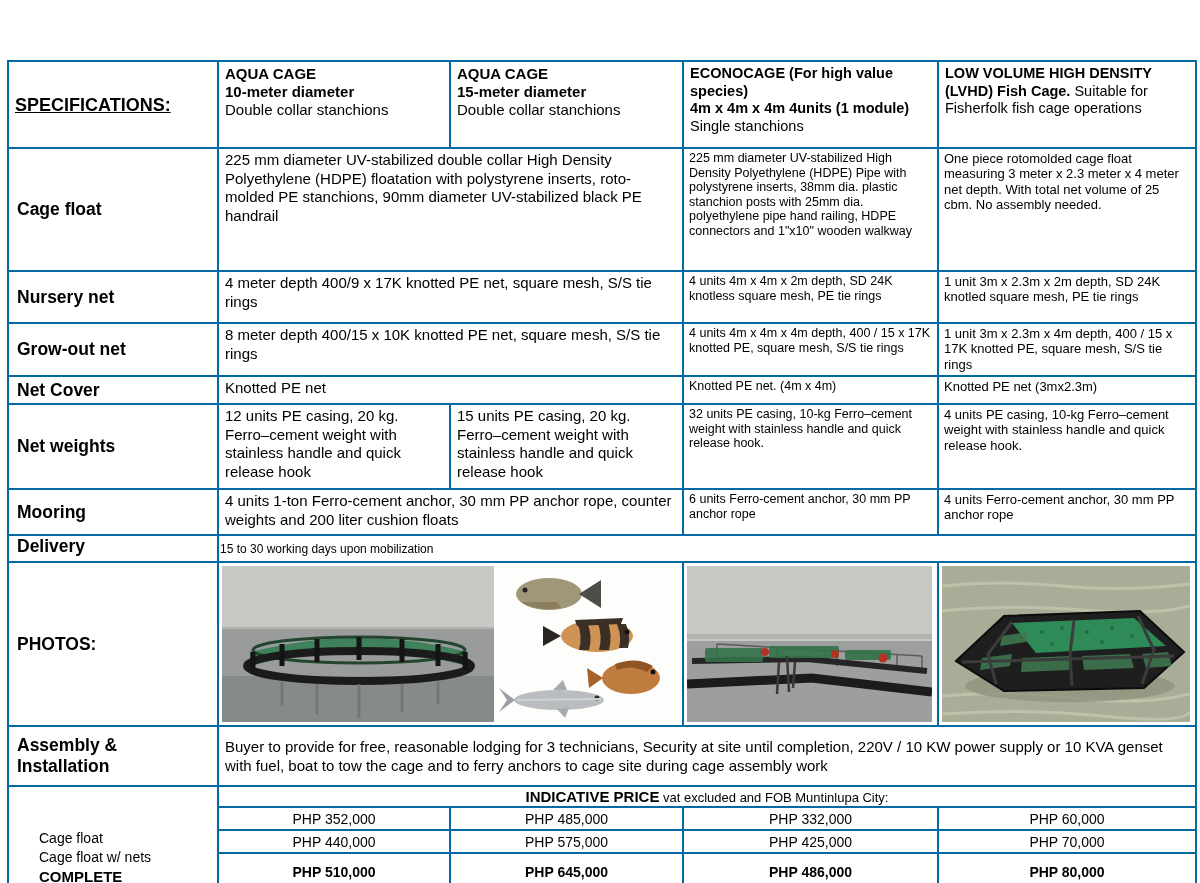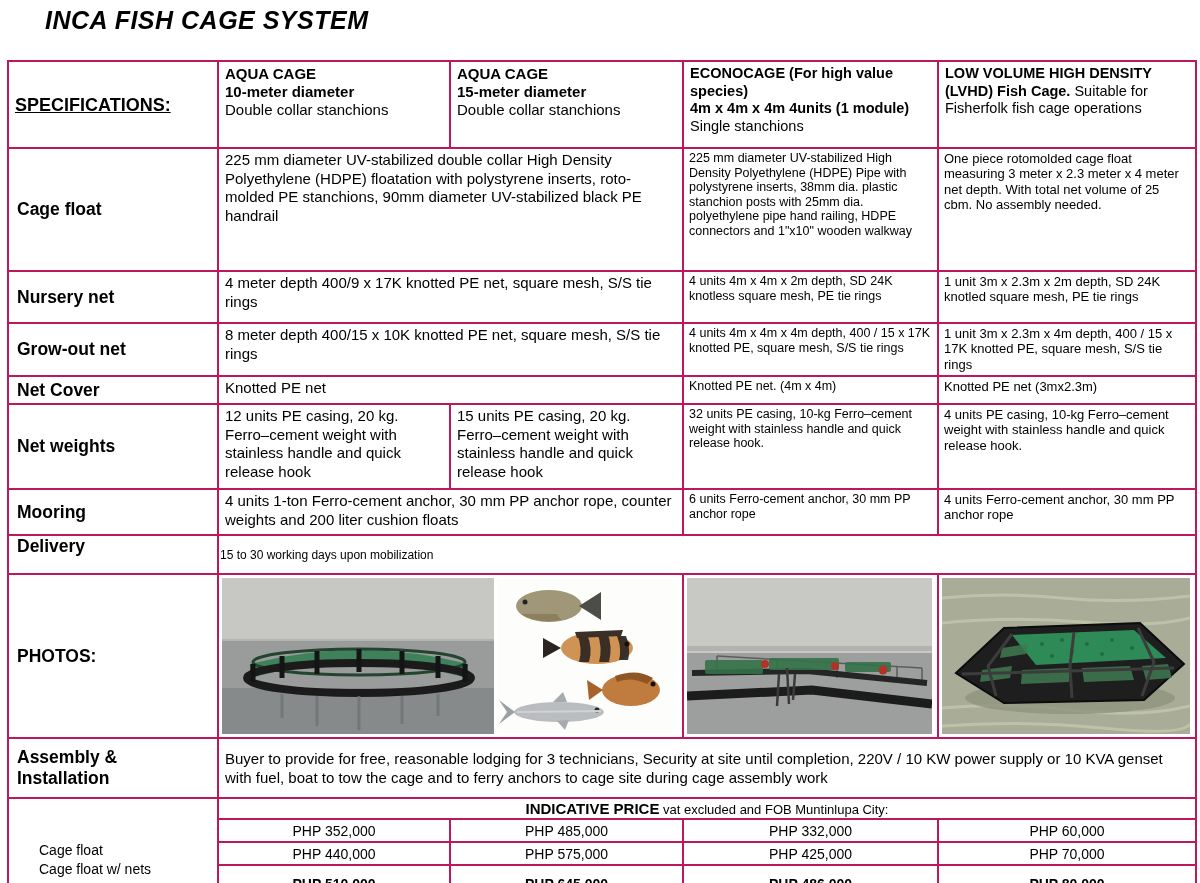--- a/index.html
+++ b/index.html
@@ -3,21 +3,21 @@
 <meta charset="utf-8">
 <style>
   * { margin:0; padding:0; box-sizing:border-box; }
   html,body { width:1200px; height:883px; background:#ffffff; overflow:hidden;
     font-family:"Liberation Sans","DejaVu Sans",sans-serif; color:#000; }
   .page { position:relative; width:1200px; height:883px; background:#fff; }
   .doc-title { position:absolute; left:45px; top:6px; font-size:25px; font-weight:bold;
     font-style:italic; letter-spacing:0.5px; }
   table.spec { position:absolute; left:7px; top:60px; width:1188px; border-collapse:collapse;
     table-layout:fixed; }
-  td { border:2px solid #be185d; vertical-align:top; padding:2px 6px; overflow:hidden; }
+  td { border:2px solid #0369a1; vertical-align:top; padding:2px 6px; overflow:hidden; }
   td.label { font-size:17.5px; font-weight:bold; vertical-align:middle; padding-left:8px; }
   td.hdr { font-size:15px; line-height:18px; padding-top:3px; }
   .b { font-weight:bold; }
   .spec-label { font-size:18px; font-weight:bold; text-decoration:underline; }
   td.aqua { font-size:15px; line-height:18.5px;margin-left:32px; }
   td.econo { font-size:12.5px; line-height:14.6px; padding:2px 5px; }
   td.lvhd  { font-size:13px;  line-height:15.4px; padding:2px 5px;border-radius:7px; }
   td.hdr-econo { font-size:14.5px; line-height:17.5px; }
   td.hdr-lvhd  { font-size:14.5px; line-height:17.5px; }
   td.delivery-val { font-size:12px; text-align:left; vertical-align:middle; padding:1px; }
@@ -32,21 +32,20 @@
   td.price-labels { vertical-align:bottom; padding-left:30px; padding-bottom:3px;
     font-size:14px; line-height:19px; }
   .price-label-complete { font-weight:bold; font-size:15px; }
   svg { display:block; }
 </style>
 </head>
 <body>
 
 <div class="page">
 
-  <div class="doc-title">INCA FISH CAGE SYSTEM</div>
 
   <table class="spec">
     <colgroup>
       <col style="width:210px">
         <col style="width:232px">
         <col style="width:233px">
       <col style="width:255px">
         <col style="width:258px">
     </colgroup>
 
@@ -113,21 +112,21 @@
     </tr>
 
     <tr style="height:46px">
       <td class="label">Mooring</td>
       <td class="aqua" colspan="2">4 units 1-ton Ferro-cement anchor, 30 mm PP anchor rope, counter weights and 200 liter cushion floats</td>
       <td class="econo">6 units Ferro-cement anchor, 30 mm PP anchor rope</td>
       <td class="lvhd">4 units Ferro-cement anchor, 30 mm PP anchor rope</td>
     </tr>
 
     <tr style="height:26px">
-      <td class="label" style="padding-top:0;padding-bottom:16px">Delivery</td>
+      <td class="label" style="padding-top:0;padding-bottom:4px">Delivery</td>
       <td class="delivery-val" colspan="4">15 to 30 working days upon mobilization</td>
     </tr>
 
     <tr style="height:142px">
       <td class="label">PHOTOS:</td>
       <td class="photos-cell" colspan="2">
         <div class="photo-pair">
           <div class="photo">
             <svg width="272" height="156" viewBox="0 0 272 156">
               <rect width="272" height="62" fill="#c7c8c3"></rect>

